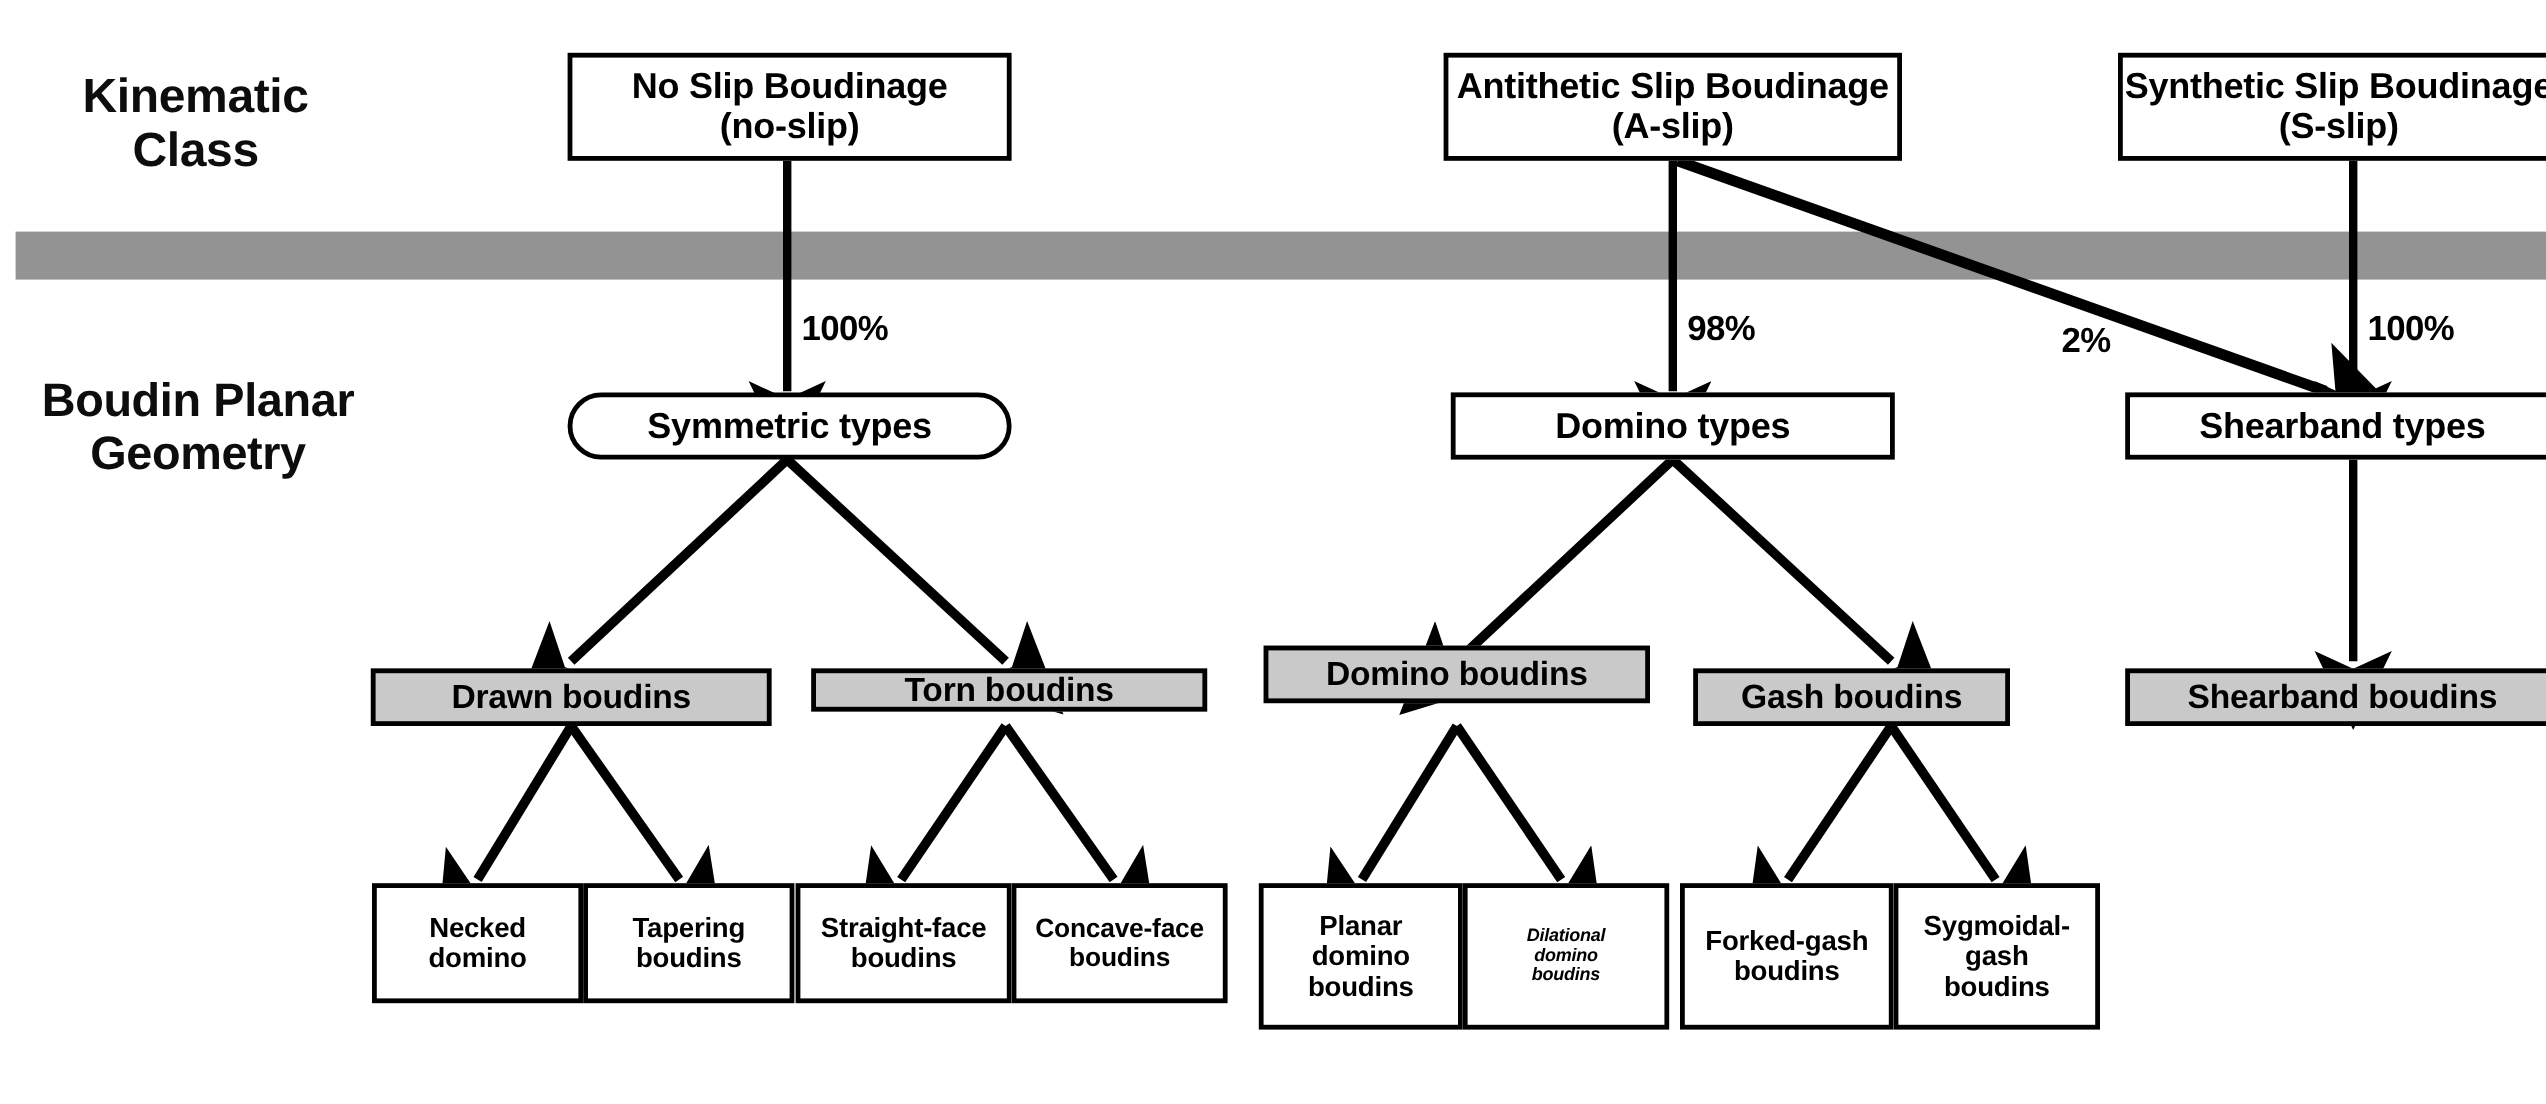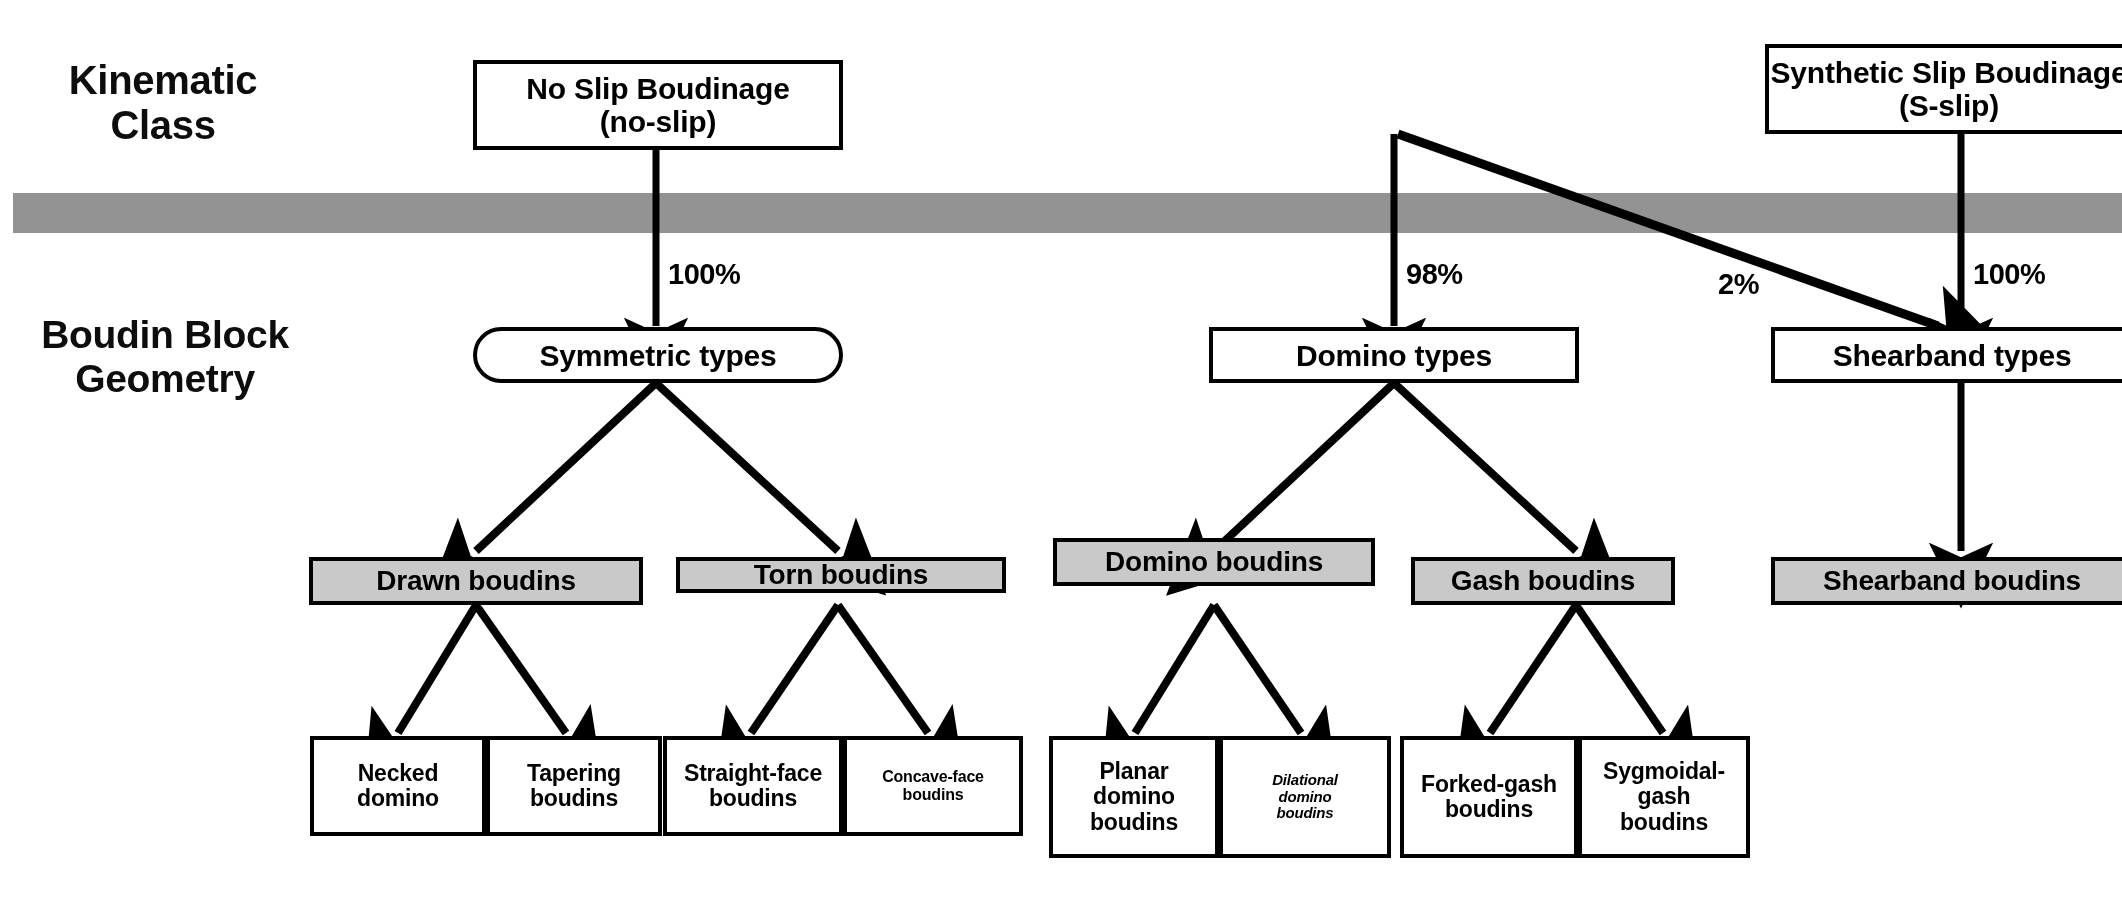--- a/index.html
+++ b/index.html
@@ -51,21 +51,21 @@
 </head>
 <body>
 
 <div id="stage">
 
   <div class="band" style="left:0px;top:193px;width:2122px;height:40px;"></div>
 
   <div class="row-label" style="left:10px;top:58px;width:280px;font-size:40px;white-space:pre-line;">Kinematic
 Class</div>
 
-  <div class="row-label" style="left:4px;top:313px;width:296px;font-size:39px;white-space:pre-line;">Boudin Block
+  <div class="row-label" style="left:4px;top:313px;width:296px;font-size:39px;white-space:pre-line;">Boudin Planar
 Geometry</div>
 
   <svg id="wires" viewBox="0 0 2122 920">
     <defs>
       <marker id="ah" markerWidth="11" markerHeight="11" refX="1.2" refY="4.6" orient="auto" markerUnits="strokeWidth">
         <path d="M0,0 L9.4,4.6 L0,9.2 L2.1,4.6 z" fill="#000"></path>
       </marker>
       <marker id="ahbig" markerWidth="10" markerHeight="10" refX="1.0" refY="4.4" orient="auto" markerUnits="strokeWidth">
         <path d="M0,0 L9.0,4.4 L0,8.8 L2.0,4.4 z" fill="#000"></path>
       </marker>
@@ -98,23 +98,25 @@
 
     <line x1="1563" y1="605" x2="1477" y2="733" stroke="#000" stroke-width="8" marker-end="url(#ah)"></line>
     <line x1="1563" y1="605" x2="1650" y2="733" stroke="#000" stroke-width="8" marker-end="url(#ah)"></line>
   </svg>
 
   <div class="pct" style="left:655px;top:258px;">100%</div>
   <div class="pct" style="left:1393px;top:258px;">98%</div>
   <div class="pct" style="left:1705px;top:268px;">2%</div>
   <div class="pct" style="left:1960px;top:258px;">100%</div>
 
-  <div class="node" style="left:460px;top:60px;width:370px;height:90px;font-size:30px;">No Slip Boudinage
+  <div class="node" style="left:460px;top:44px;width:370px;height:90px;font-size:30px;">No Slip Boudinage
 (no-slip)</div>
 
+  <div class="node" style="left:1190px;top:44px;width:382px;height:90px;font-size:30px;">Antithetic Slip Boudinage
+(A-slip)</div>
 
   <div class="node" style="left:1752px;top:44px;width:368px;height:90px;font-size:30px;">Synthetic Slip Boudinage
 (S-slip)</div>
 
   <div class="node" style="left:460px;top:327px;width:370px;height:56px;font-size:30px;border-radius:28px;">Symmetric types</div>
 
   <div class="node" style="left:1196px;top:327px;width:370px;height:56px;font-size:30px;">Domino types</div>
 
   <div class="node" style="left:1758px;top:327px;width:362px;height:56px;font-size:30px;">Shearband types</div>
 
@@ -130,21 +132,21 @@
 
   <div class="node" style="left:297px;top:736px;width:176px;height:100px;font-size:23px;">Necked
 domino</div>
 
   <div class="node" style="left:473px;top:736px;width:176px;height:100px;font-size:23px;">Tapering
 boudins</div>
 
   <div class="node" style="left:650px;top:736px;width:180px;height:100px;font-size:23px;">Straight-face
 boudins</div>
 
-  <div class="node" style="left:830px;top:736px;width:180px;height:100px;font-size:16px;">Concave-face
+  <div class="node" style="left:830px;top:736px;width:180px;height:100px;font-size:22px;">Concave-face
 boudins</div>
 
   <div class="node" style="left:1036px;top:736px;width:170px;height:122px;font-size:23px;">Planar
 domino
 boudins</div>
 
   <div class="node" style="left:1206px;top:736px;width:172px;height:122px;font-size:15px;font-style:italic;">Dilational
 domino
 boudins</div>
 

